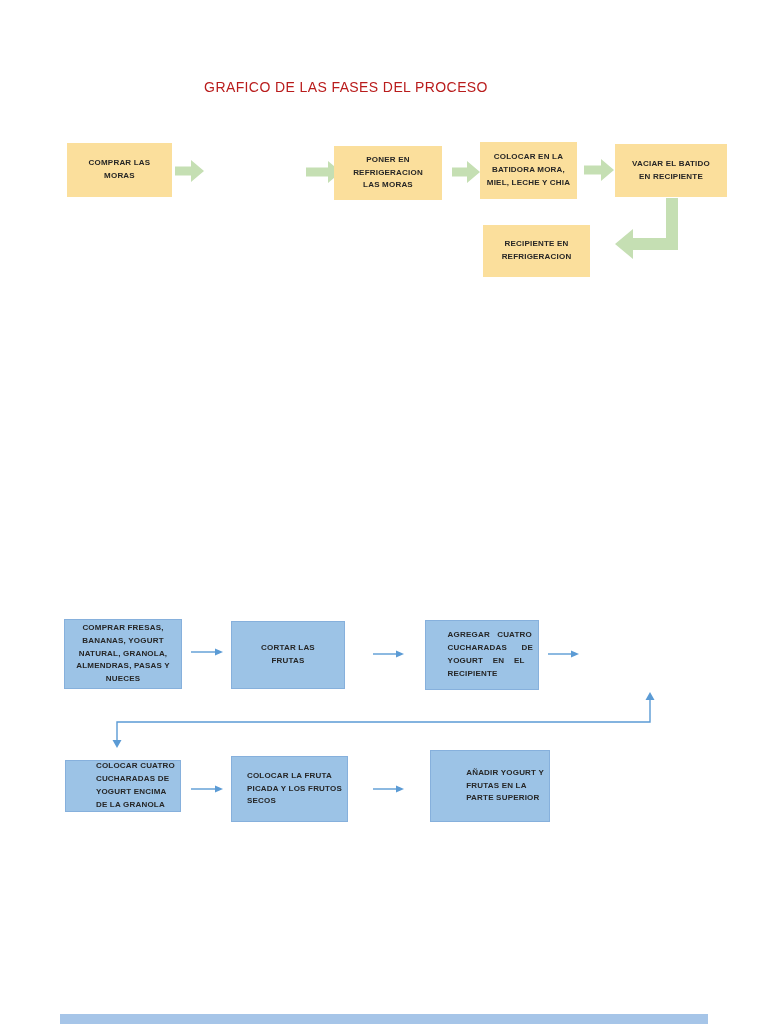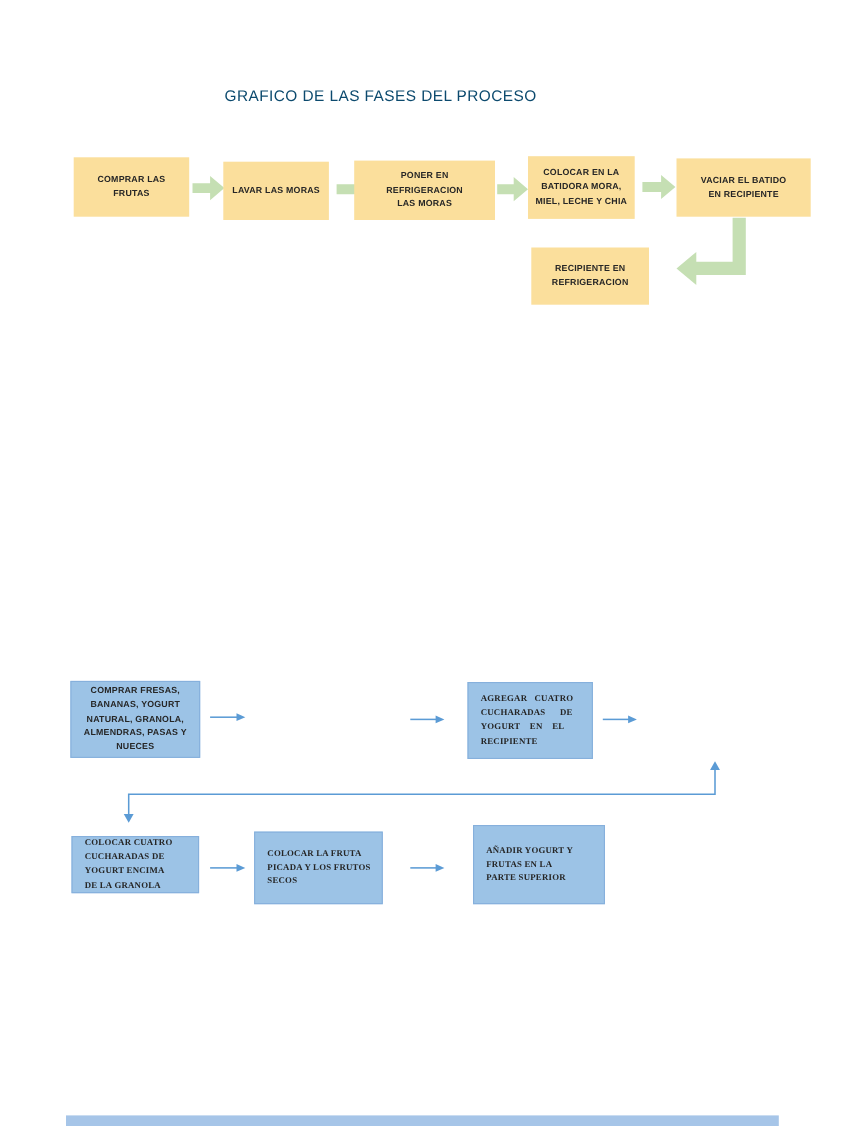--- a/index.html
+++ b/index.html
@@ -1,26 +1,26 @@
 <!DOCTYPE html>
 <html><head>
 <meta charset="utf-8">
 <style>
   html,body{margin:0;padding:0;}
   body{font-family:"Liberation Sans",sans-serif;background:#ffffff;}
   #page{position:relative;width:768px;height:1024px;background:#ffffff;overflow:hidden;}
   #title{position:absolute;left:0;top:79px;width:692px;text-align:center;
-         font-size:14px;font-weight:500;letter-spacing:.4px;color:#0c4a6e;}
+         font-size:14px;font-weight:500;letter-spacing:.4px;color:#b91c1c;}
   .box{position:absolute;display:flex;align-items:center;justify-content:center;
        box-sizing:border-box;font-weight:700;font-size:8px;line-height:1.6;
        letter-spacing:.2px;color:#262626;}
   .lbl{white-space:pre-wrap;}
   .ybox{background:#fbdf9c;text-align:center;padding:2px 4px;}
   .bbox{background:#9cc3e6;border:1px solid #86b0dc;text-align:center;padding:20px 6px;}
-  .bbox.leftal{justify-content:flex-start;text-align:left;padding-left:11px;padding-right:5px;font-family:Liberation Serif, serif;}
+  .bbox.leftal{justify-content:flex-end;text-align:left;padding-left:11px;padding-right:5px;}
   #arrows{position:absolute;left:0;top:0;width:768px;height:1024px;pointer-events:none;}
   #bottom-bar{position:absolute;left:60px;top:1014px;width:648px;height:10px;background:#a6c5e8;}
 </style>
 </head>
 <body>
 
 <div id="page">
 
   <div id="title">GRAFICO DE LAS FASES DEL PROCESO</div>
 
@@ -57,50 +57,51 @@
       <polygon points="215,785.5 223,789 215,792.5" stroke="none"></polygon>
     </g>
     <g stroke="#5b9bd5" fill="#5b9bd5">
       <line x1="373" y1="789" x2="397" y2="789" stroke-width="1.4"></line>
       <polygon points="396,785.5 404,789 396,792.5" stroke="none"></polygon>
     </g>
   </svg>
 
   <div class="box ybox" style="left:67px;top:143px;width:105px;height:54px">
     <span class="lbl">COMPRAR LAS
-FRUTAS</span>
+MORAS</span>
   </div>
-  <div class="box ybox" style="left:203px;top:147px;width:96px;height:53px">
-    <span class="lbl">LAVAR LAS MORAS</span>
-  </div>
-  <div class="box ybox" style="left:322px;top:146px;width:128px;height:54px">
+  <div class="box ybox" style="left:334px;top:146px;width:108px;height:54px">
     <span class="lbl">PONER EN
 REFRIGERACION
 LAS MORAS</span>
   </div>
   <div class="box ybox" style="left:480px;top:142px;width:97px;height:57px">
     <span class="lbl">COLOCAR EN LA
 BATIDORA MORA,
 MIEL, LECHE Y CHIA</span>
   </div>
-  <div class="box ybox" style="left:615px;top:144px;width:122px;height:53px">
+  <div class="box ybox" style="left:615px;top:144px;width:112px;height:53px">
     <span class="lbl">VACIAR EL BATIDO
 EN RECIPIENTE</span>
   </div>
   <div class="box ybox" style="left:483px;top:225px;width:107px;height:52px">
     <span class="lbl">RECIPIENTE EN
 REFRIGERACION</span>
   </div>
 
   <div class="box bbox" style="left:64px;top:619px;width:118px;height:70px">
     <span class="lbl">COMPRAR FRESAS,
 BANANAS, YOGURT
 NATURAL, GRANOLA,
 ALMENDRAS, PASAS Y
 NUECES</span>
+  </div>
+  <div class="box bbox" style="left:231px;top:621px;width:114px;height:68px">
+    <span class="lbl">CORTAR LAS
+FRUTAS</span>
   </div>
   <div class="box bbox leftal" style="left:425px;top:620px;width:114px;height:70px">
     <span class="lbl">AGREGAR   CUATRO
 CUCHARADAS      DE
 YOGURT    EN    EL
 RECIPIENTE</span>
   </div>
 
   <div class="box bbox leftal" style="left:65px;top:760px;width:116px;height:52px">
     <span class="lbl">COLOCAR CUATRO

